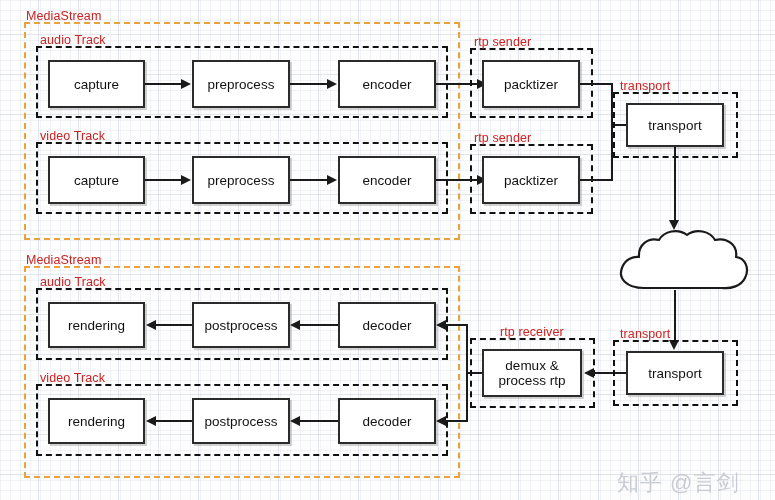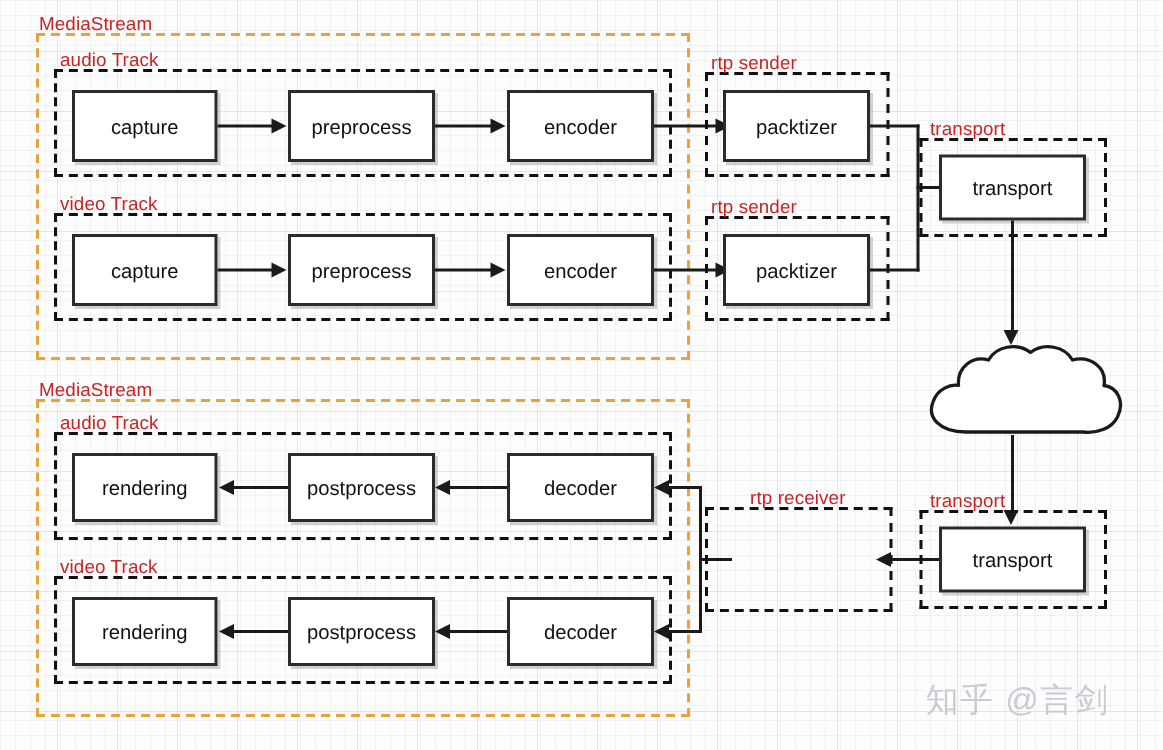--- a/index.html
+++ b/index.html
@@ -191,25 +191,29 @@
   <div class="ln h" style="left:299px;top:420px;width:39px;"></div>
   <div class="arrowhead ar-left" style="left:290px;top:416px;"></div>
   <div class="ln h" style="left:446px;top:420px;width:22px;"></div>
   <div class="arrowhead ar-left" style="left:436px;top:416px;"></div>
 
   <div class="ln v" style="left:466px;top:324px;height:98px;"></div>
   <div class="ln h" style="left:466px;top:372px;width:22px;"></div>
 
   <div class="grp black" style="left:470px;top:338px;width:125px;height:70px;"></div>
   <div class="grp-label" style="left:452px;top:326px;margin-left:48px;">rtp receiver</div>
+  <div class="node" style="left:482px;top:349px;width:100px;height:48px;flex-direction:column;">
+    <span>demux &amp;</span>
+    <span>process rtp</span>
+  </div>
 
   <div class="ln h" style="left:593px;top:372px;width:33px;"></div>
   <div class="arrowhead ar-left" style="left:584px;top:368px;"></div>
 
   <div class="grp black" style="left:613px;top:340px;width:125px;height:66px;"></div>
   <div class="grp-label" style="left:620px;top:328px;">transport</div>
   <div class="node" style="left:626px;top:351px;width:98px;height:44px;">
     <span>transport</span>
   </div>
 
-  <div class="wm wm-main" style="left:617px;top:452px;">知乎 @言剑</div>
+  <div class="wm wm-main" style="left:617px;top:468px;">知乎 @言剑</div>
 
 </div>
 
 </body></html>

